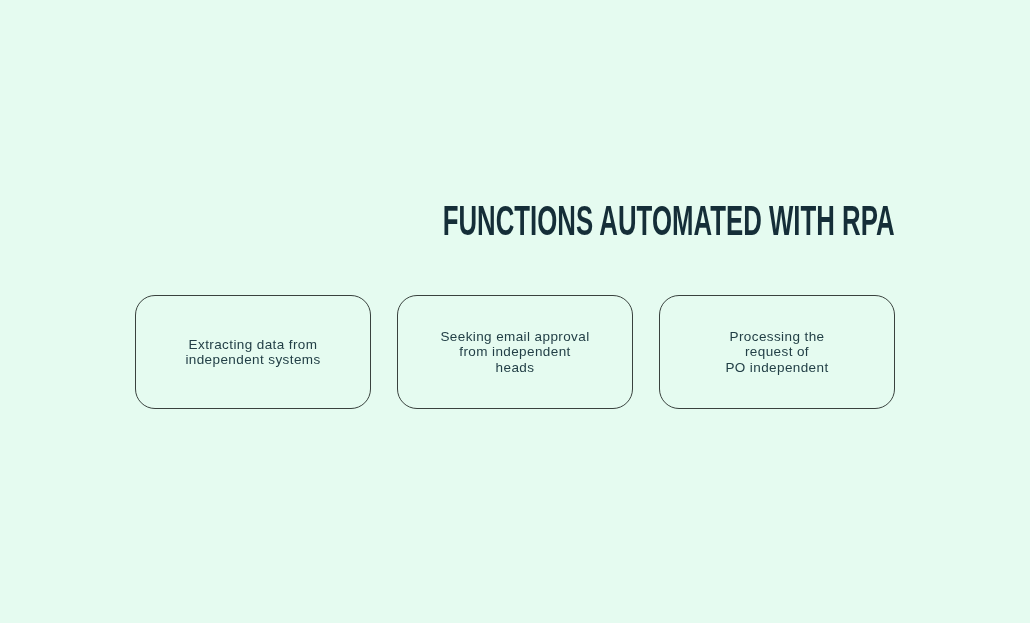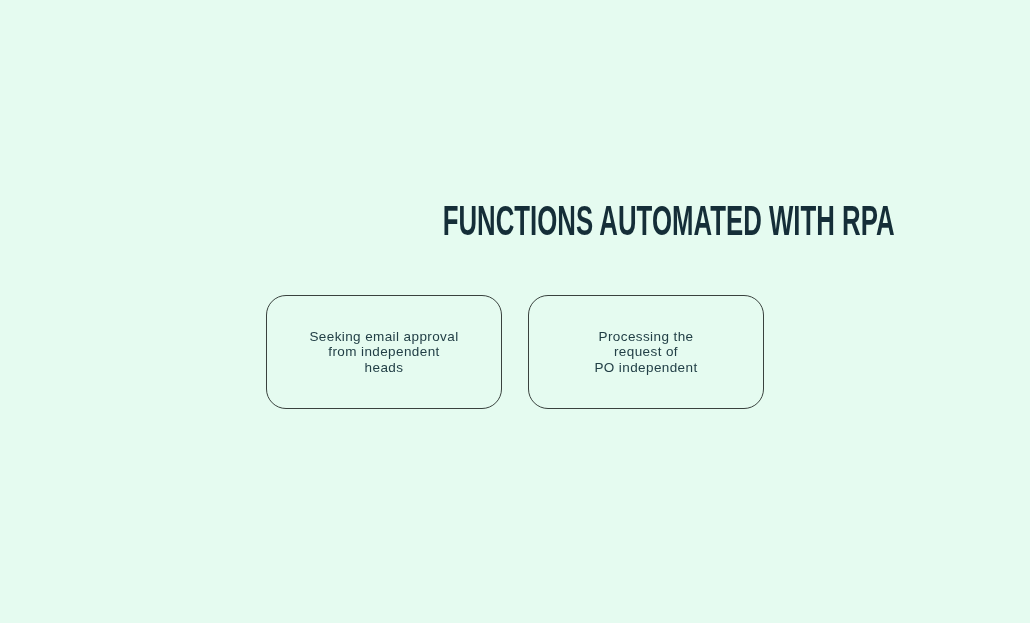--- a/index.html
+++ b/index.html
@@ -66,20 +66,24 @@
 <body>
 
 <main class="canvas">
 
   <div class="title-wrap">
     <h1 class="title">FUNCTIONS AUTOMATED WITH RPA</h1>
   </div>
 
   <section class="cards-row">
 
+    <div class="card">
+      <span class="card-text">Extracting data from
+independent systems</span>
+    </div>
 
     <div class="card">
       <span class="card-text">Seeking email approval
 from independent
 heads</span>
     </div>
 
     <div class="card">
       <span class="card-text">Processing the
 request of

